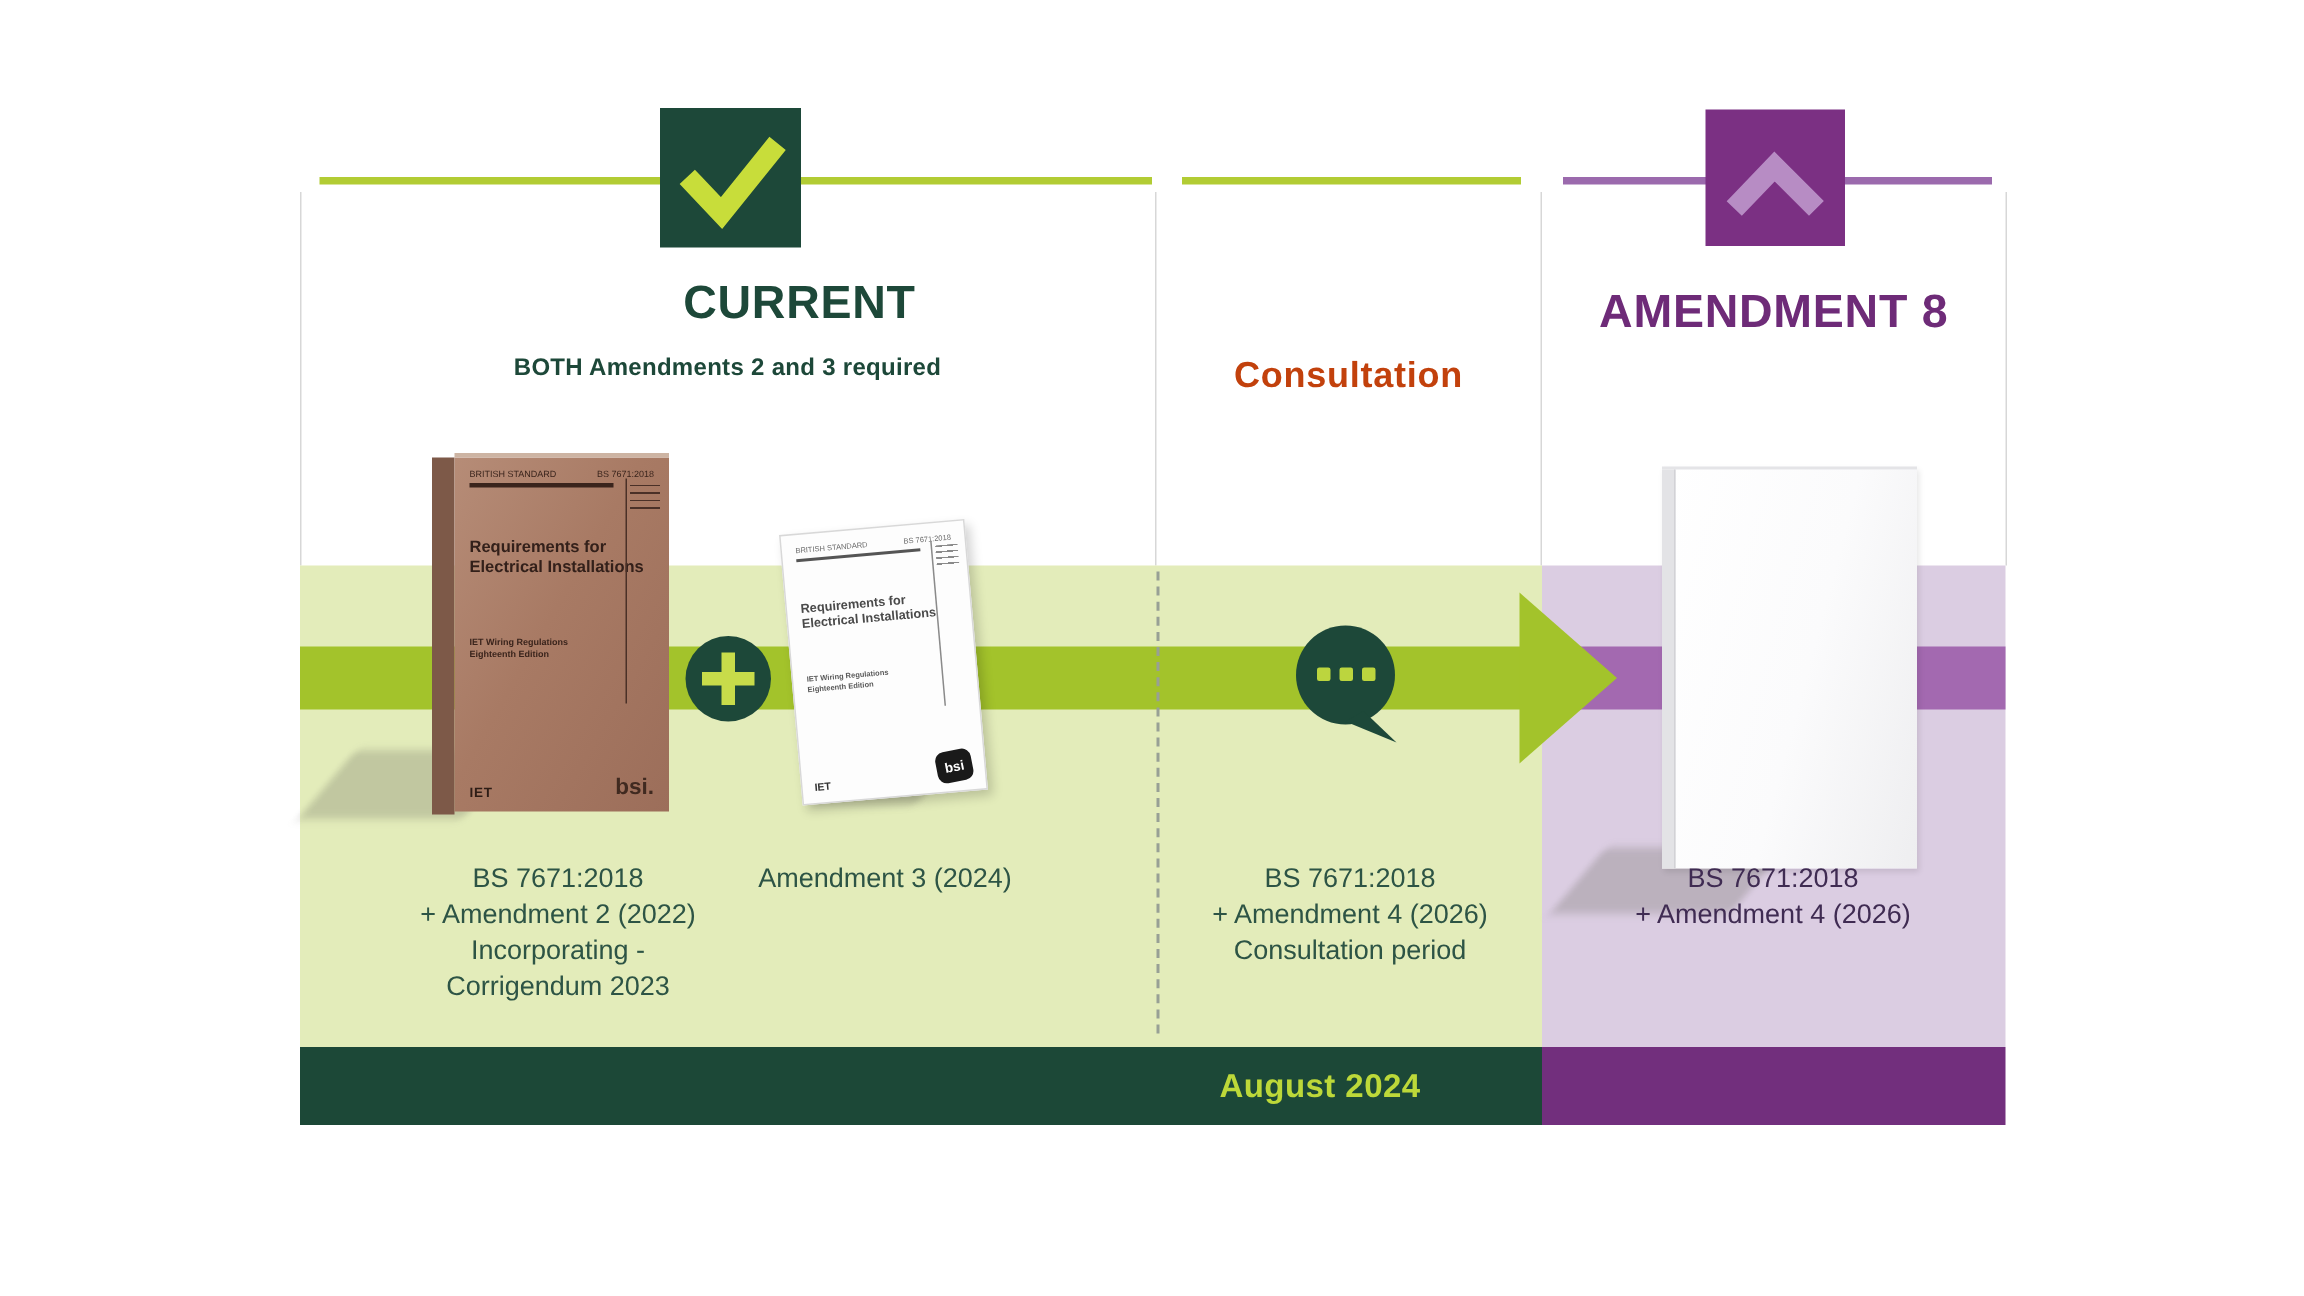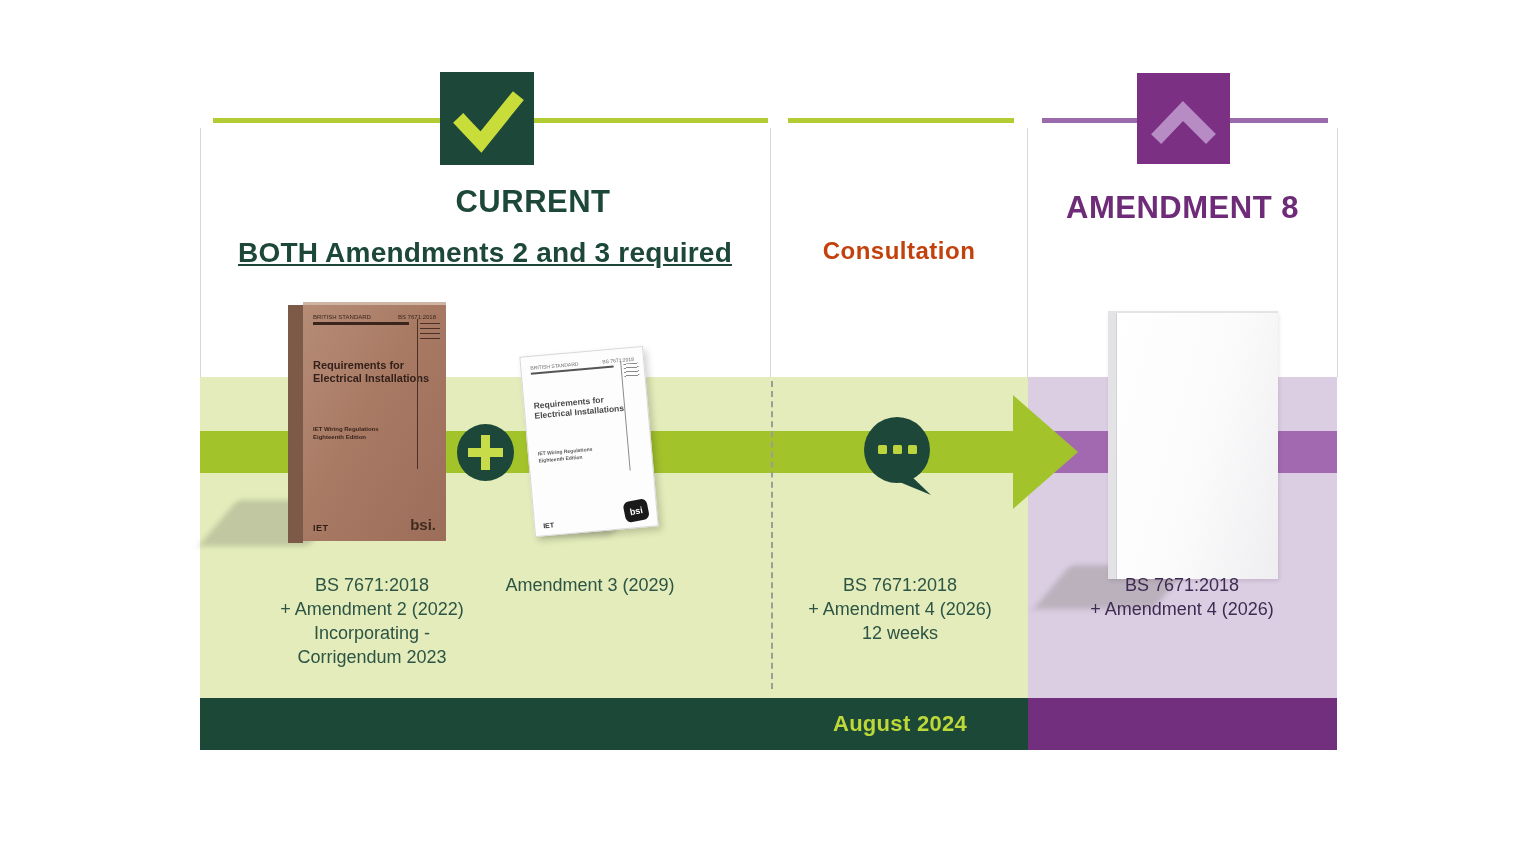--- a/index.html
+++ b/index.html
@@ -18,21 +18,21 @@
   
   .vborder { position:absolute; top:128px; height:249px; width:1px; background:#d7d7d7; }
 
   
   .marker { position:absolute; display:flex; align-items:center; justify-content:center; }
   .marker.green  { background:#1d4839; }
   .marker.purple { background:#7b3083; }
 
   .heading { position:absolute; text-align:center; font-weight:700; letter-spacing:0.5px; }
   .h-current   { left:200px; top:184px; width:570px; font-size:31px; color:#1d4839;margin-left:48px; }
-  .h-both      { left:200px; top:237px; width:570px; font-size:28px; color:#1d4839; letter-spacing:0.2px;text-decoration:underline; }
+  .h-both      { left:200px; top:237px; width:570px; font-size:16px; color:#1d4839; letter-spacing:0.2px; }
   .h-consult   { left:769px; top:237px; width:260px; font-size:24px; color:#c2410c; }
   .h-amd4      { left:1028px; top:190px; width:309px; font-size:31px; color:#6e2b78; }
 
   
   .band-green  { position:absolute; left:200px; top:377px; width:828px; height:321px; background:#e3ecba; }
   .band-purple { position:absolute; left:1028px; top:377px; width:309px; height:321px; background:#dbcde2; }
   .strip-purple{ position:absolute; left:1028px; top:431px; width:309px; height:42px; background:#a369b0; }
   .strip-green { position:absolute; left:200px; top:431px; width:814px; height:42px; background:#a3c32b; }
   .arrowhead   { position:absolute; left:1013px; top:395px; width:0; height:0;
                  border-left:65px solid #a3c32b; border-top:57px solid transparent; border-bottom:57px solid transparent; }
@@ -203,31 +203,31 @@
   </div>
 
   <div class="caption" style="left:212px; top:573px; width:320px;">
     <div>BS 7671:2018</div>
     <div>+ Amendment 2 (2022)</div>
     <div>Incorporating -</div>
     <div>Corrigendum 2023</div>
   </div>
 
   <div class="caption" style="left:460px; top:573px; width:260px;">
-    <div>Amendment 3 (2029)</div>
+    <div>Amendment 3 (2024)</div>
   </div>
 
   <div class="caption" style="left:760px; top:573px; width:280px;">
     <div>BS 7671:2018</div>
     <div>+ Amendment 4 (2026)</div>
-    <div>12 weeks</div>
+    <div>Consultation period</div>
   </div>
 
   <div class="caption purpletext" style="left:1032px; top:573px; width:300px;">
     <div>BS 7671:2018</div>
     <div>+ Amendment 4 (2026)</div>
   </div>
 
   <div class="datebar-green"></div>
   <div class="datebar-purple"></div>
-  <div class="datelabel lime" style="left:790px;text-align:center;">August 2024</div>
+  <div class="datelabel lime" style="left:770px;text-align:center;">August 2024</div>
 
 </div>
 
 </body></html>

